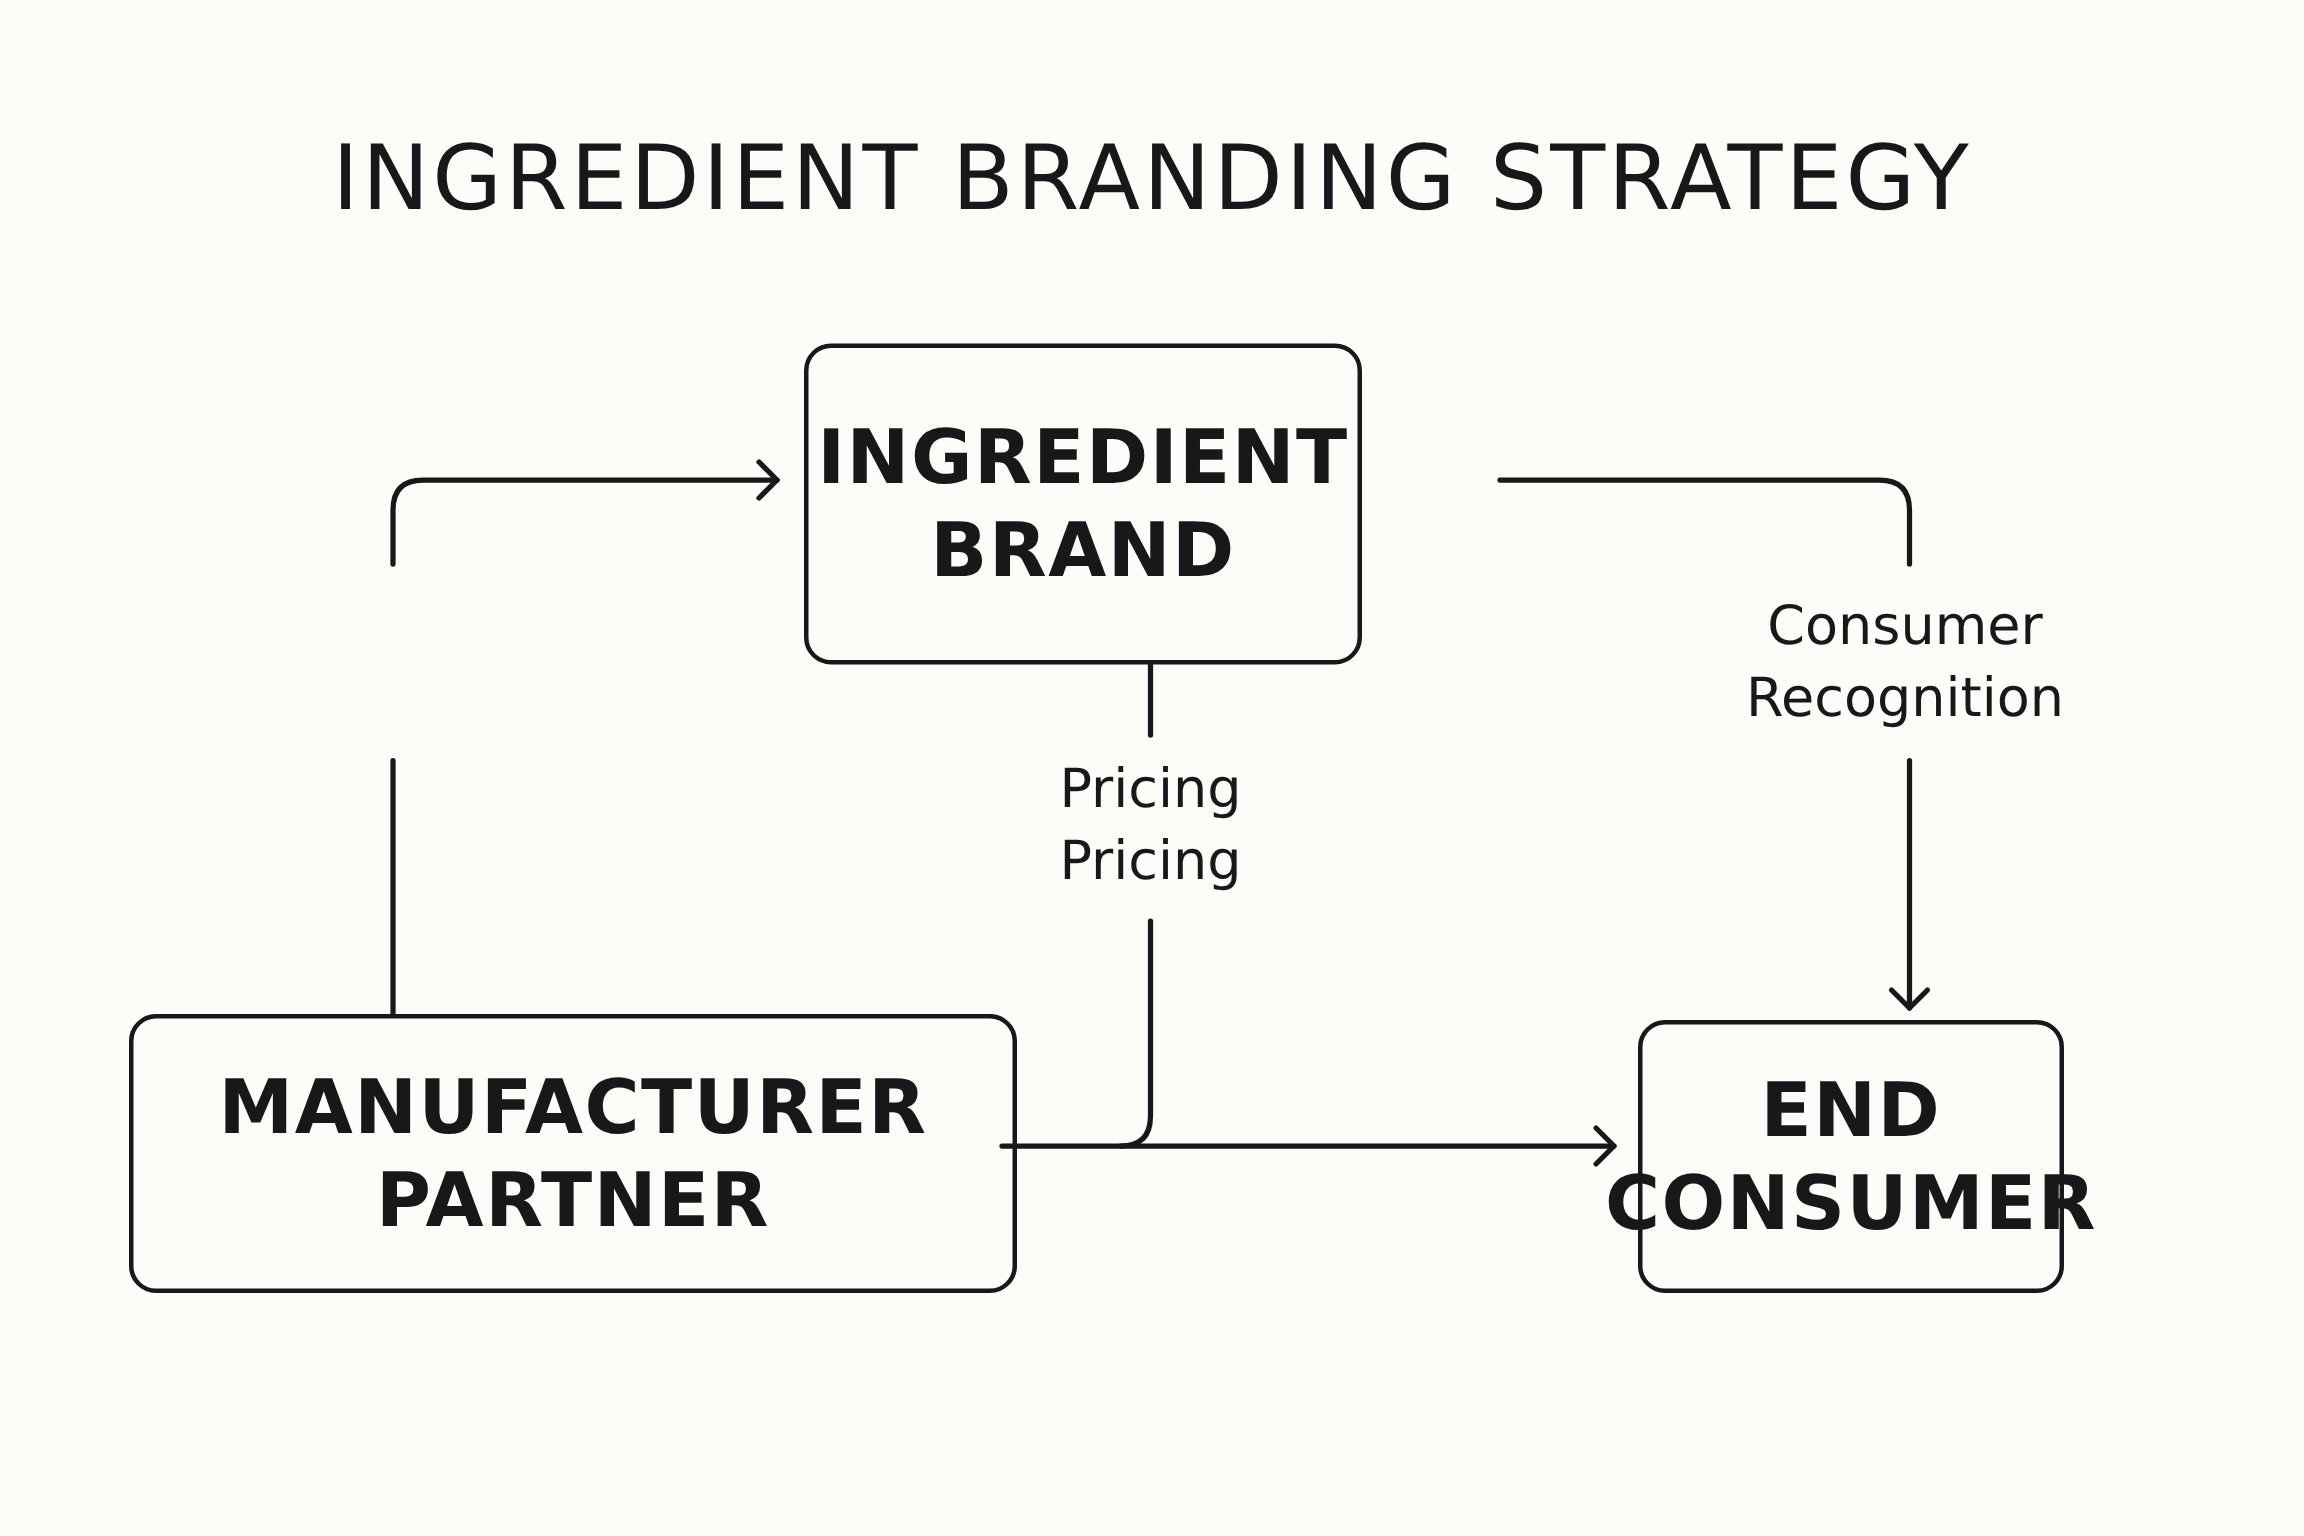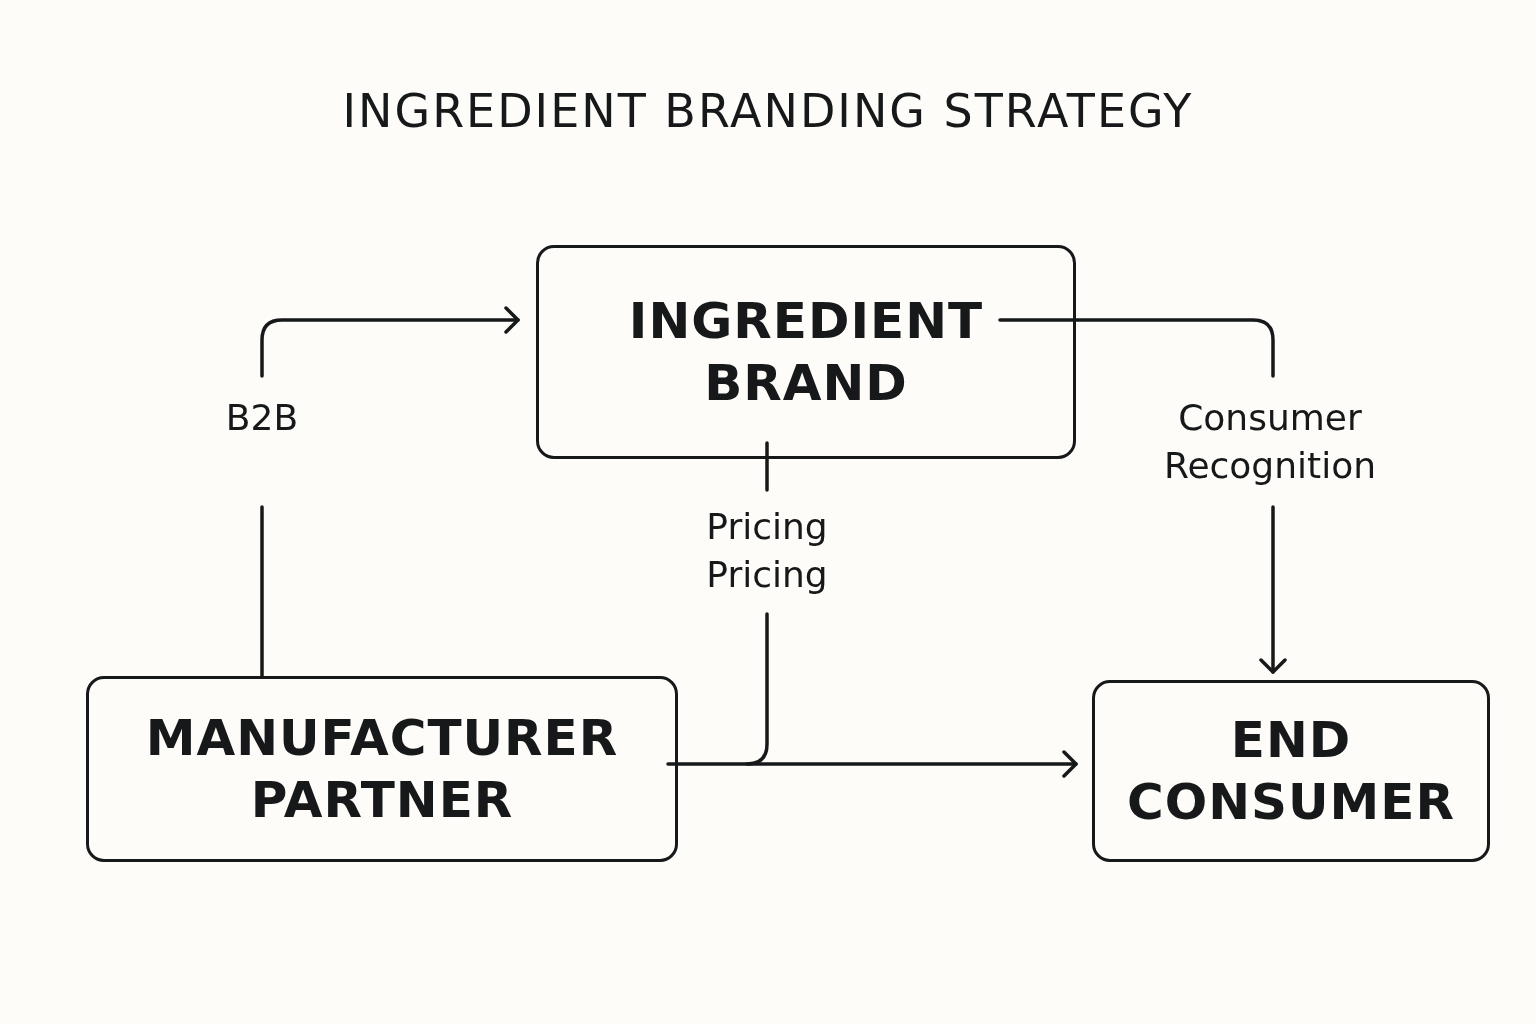--- a/index.html
+++ b/index.html
@@ -1,17 +1,17 @@
 <!DOCTYPE html>
 <html><head>
   <meta charset="utf-8">
   <style>
     html, body { margin: 0; padding: 0; }
     body { width: 1536px; height: 1024px; background: #fdfcf8; position: relative; overflow: hidden; font-family: "DejaVu Sans", sans-serif; color: #16181a; }
-    .title { position: absolute; left: 0; width: 1536px; top: 84px; text-align: center; font-size: 46px; letter-spacing: 2px; font-weight: 500; }
+    .title { position: absolute; left: 0; width: 1536px; top: 84px; text-align: center; font-size: 60px; letter-spacing: 2px; font-weight: 500; }
     .box { position: absolute; border: 3.5px solid #16181a; border-radius: 18px; box-sizing: border-box; display: flex; flex-direction: column; align-items: center; justify-content: center; font-weight: bold; font-size: 50px; line-height: 62px; text-align: center; letter-spacing: 1px; }
     .label { position: absolute; text-align: center; font-size: 36px; line-height: 48px; }
     svg { position: absolute; left: 0; top: 0; }
   </style>
 </head>
 <body>
 
 <div class="title">INGREDIENT BRANDING STRATEGY</div>
 
 <svg width="1536" height="1024">
@@ -26,37 +26,36 @@
 
     <path d="M668 764 L1076 764"></path>
     <path d="M1064 752 L1076 764 L1064 776"></path>
 
     <path d="M1000 320 L1253 320 Q1273 320 1273 340 L1273 376"></path>
     <path d="M1273 507 L1273 672"></path>
     <path d="M1261 660 L1273 672 L1285 660"></path>
   </g>
 </svg>
 
-<div class="box" style="left:536px; top:245px; width:540px; height:214px;">
+<div class="box" style="left:536px; top:229px; width:372px; height:214px;">
   <div>INGREDIENT</div>
   <div>BRAND</div>
 </div>
 
 <div class="box" style="left:86px; top:676px; width:592px; height:186px;">
   <div>MANUFACTURER</div>
   <div>PARTNER</div>
 </div>
 
-<div class="box" style="left:1092px; top:680px; width:398px; height:182px;">
+<div class="box" style="left:1092px; top:680px; width:284px; height:182px;">
   <div>END</div>
   <div>CONSUMER</div>
 </div>
 
 <div class="label" style="left:102px; width:320px; top:394px;">
-  <div>B2B</div>
 </div>
 
 <div class="label" style="left:607px; width:320px; top:503px;">
   <div>Pricing</div>
   <div>Pricing</div>
 </div>
 
 <div class="label" style="left:1100px; width:340px; top:394px;">
   <div>Consumer</div>
   <div>Recognition</div>

